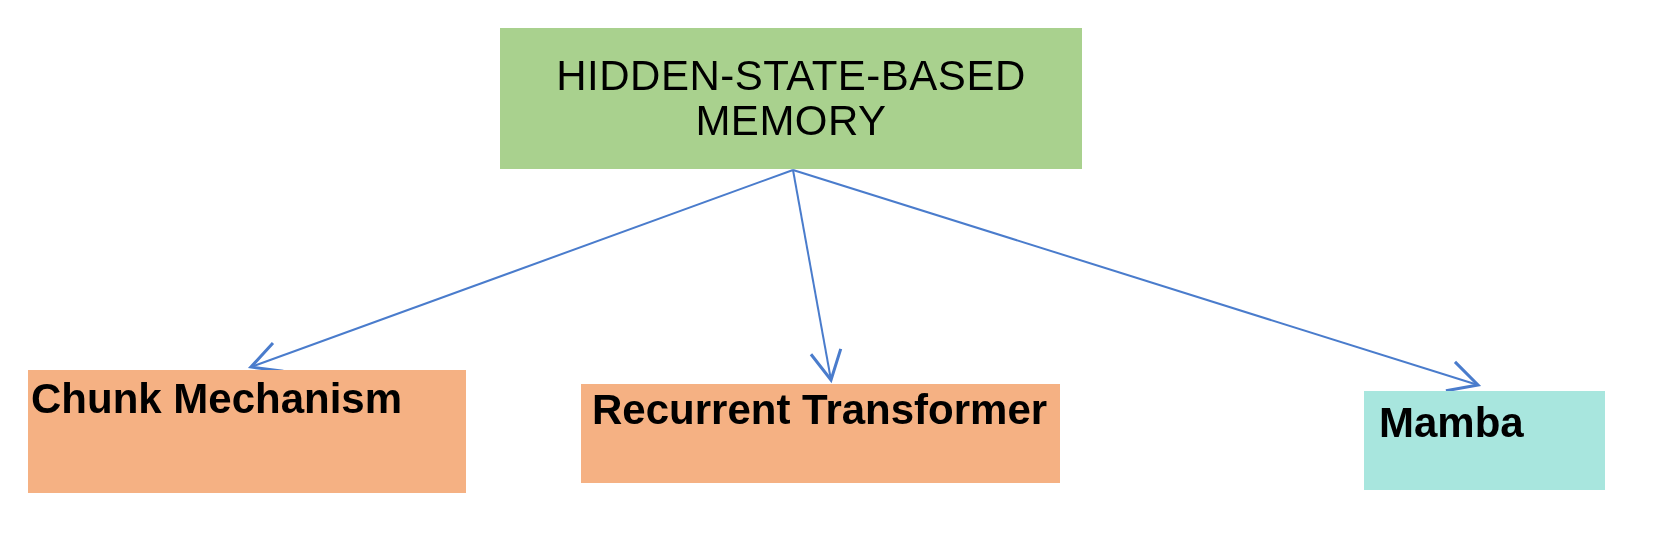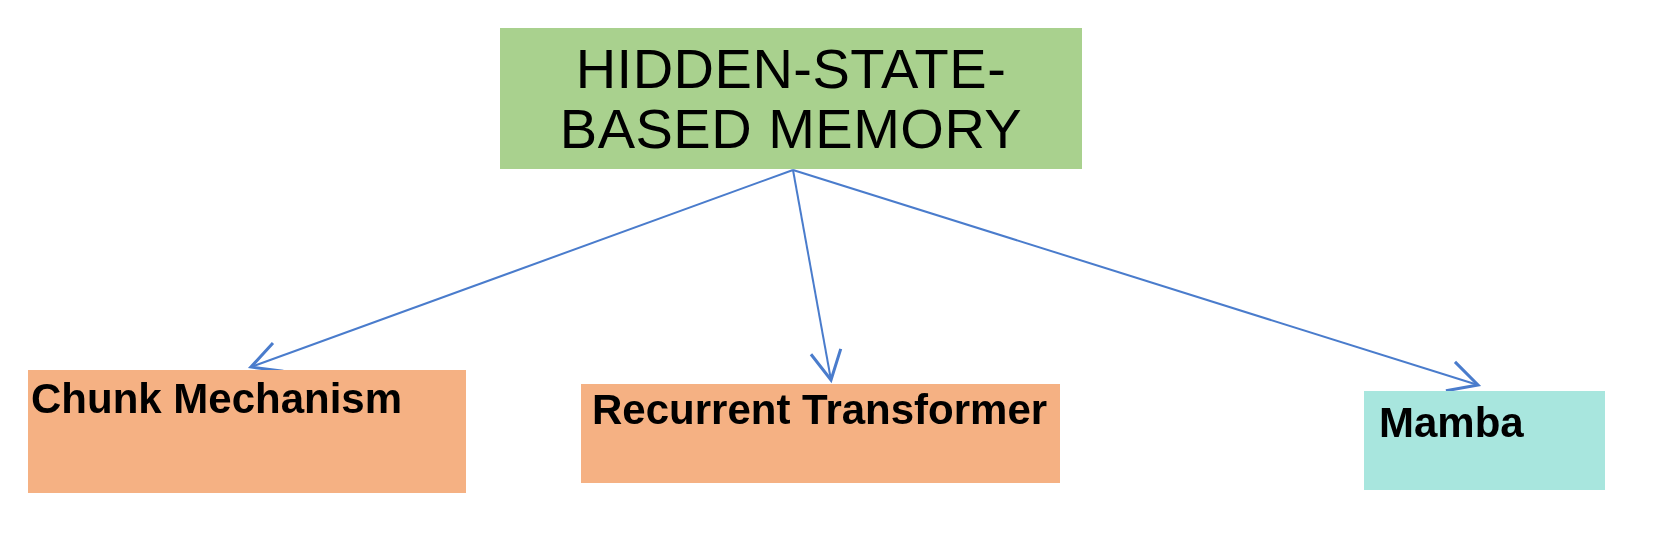--- a/index.html
+++ b/index.html
@@ -30,21 +30,21 @@
   }
   .node-root {
     left: 500px;
     top: 28px;
     width: 582px;
     height: 141px;
     display: flex;
     align-items: center;
     justify-content: center;
     text-align: center;
-    font-size: 56px;
+    font-size: 42px;
     font-weight: 400;
     line-height: 1.06;
     letter-spacing: 0.5px;
   }
   .node-child {
     font-size: 42px;
     font-weight: 700;
     line-height: 1.15;
     white-space: nowrap;
   }

